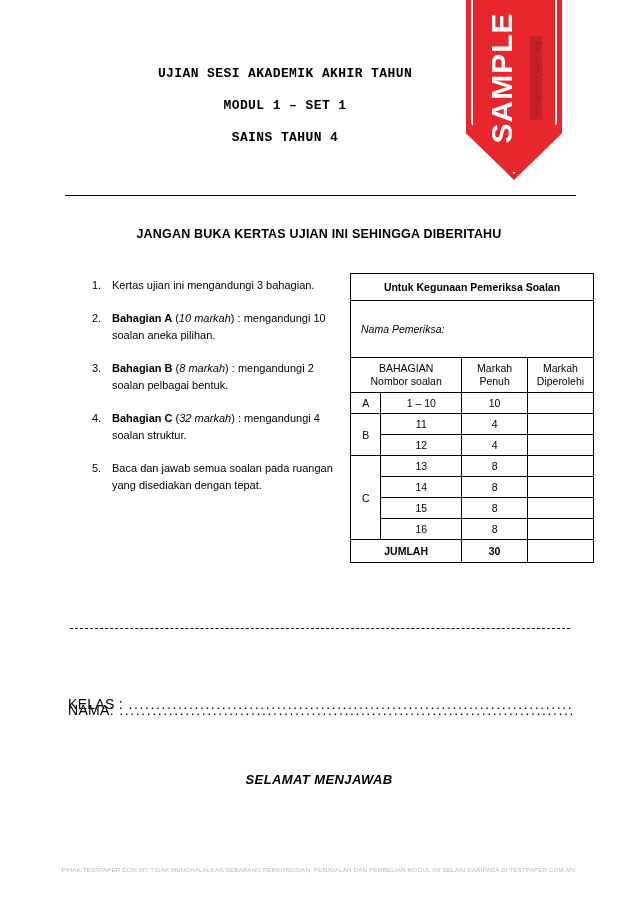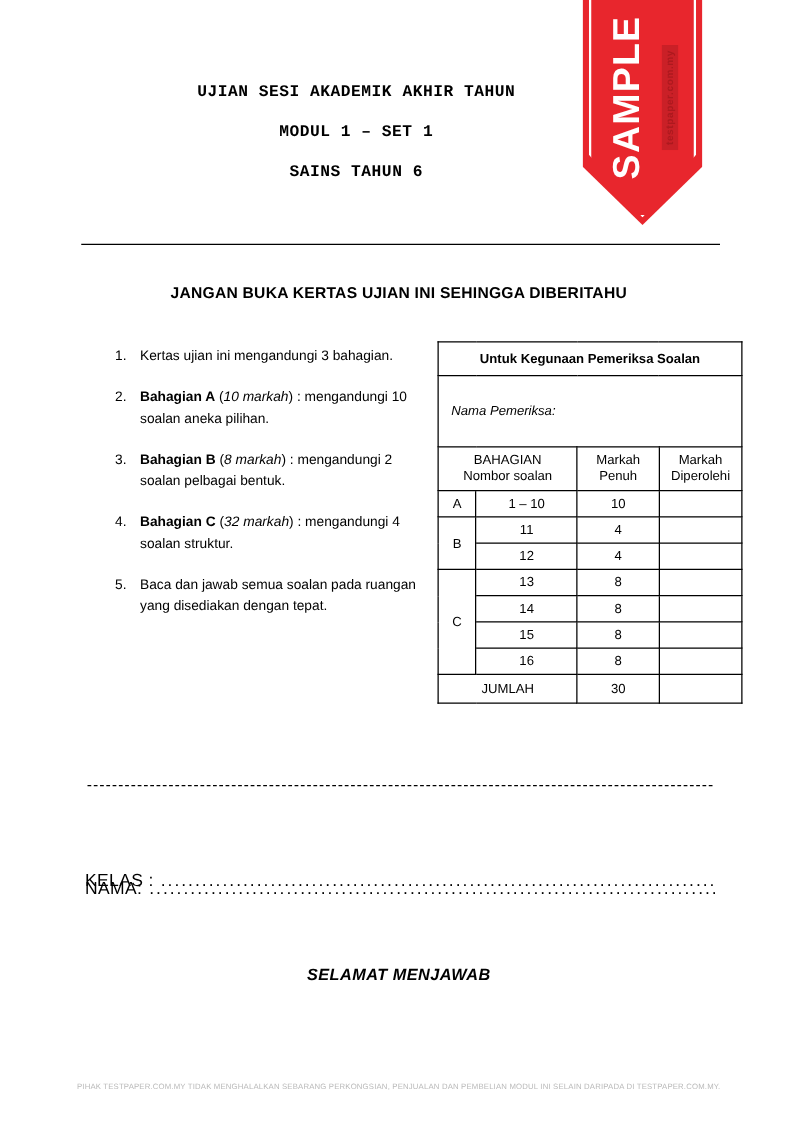--- a/index.html
+++ b/index.html
@@ -172,21 +172,21 @@
     vertical-align: middle;
     padding-left: 10px !important;
     font-style: italic;
     font-size: 10.5px;
   }
   .head-cell {
     height: 34px !important;
     line-height: 13px;
   }
   .jumlah-cell {
-    font-weight: normal;
+    font-weight: bold;
     height: 22px !important;
   }
   .sec-cell { width: 30px; }
   .q-cell { width: 82px; }
   .mp-cell { width: 66px; }
   .md-cell { width: 66px; }
 
   
   .dash-rule {
     position: absolute;
@@ -251,21 +251,21 @@
   <div class="ribbon">
     <div class="ribbon-shape"></div>
     <div class="ribbon-inner"></div>
     <div class="ribbon-watermark">testpaper.com.my</div>
     <div class="ribbon-label">SAMPLE</div>
   </div>
 
   <div class="title-block">
     <div class="title-line">UJIAN SESI AKADEMIK AKHIR TAHUN</div>
     <div class="title-line">MODUL 1 – SET 1</div>
-    <div class="title-line">SAINS TAHUN 6</div>
+    <div class="title-line">SAINS TAHUN 4</div>
   </div>
 
 
   <div class="hr-top"></div>
 
   <div class="notice">JANGAN BUKA KERTAS UJIAN INI SEHINGGA DIBERITAHU</div>
 
   <div class="instructions">
     <div class="ins-item">
       <div class="ins-num">1.</div>

